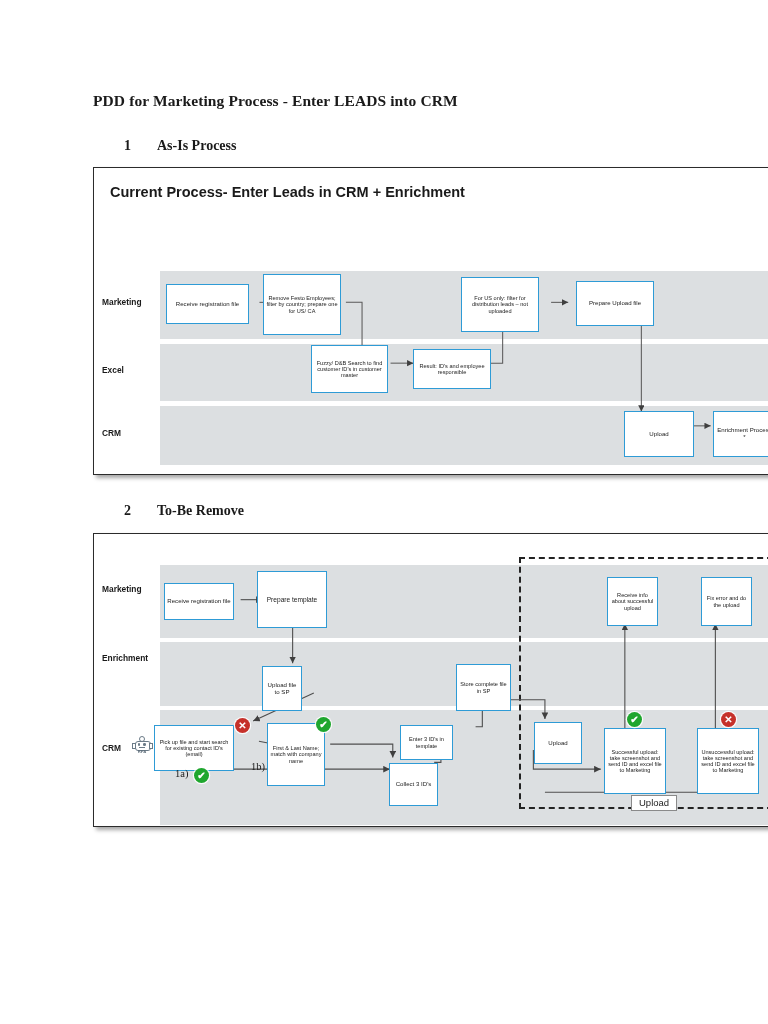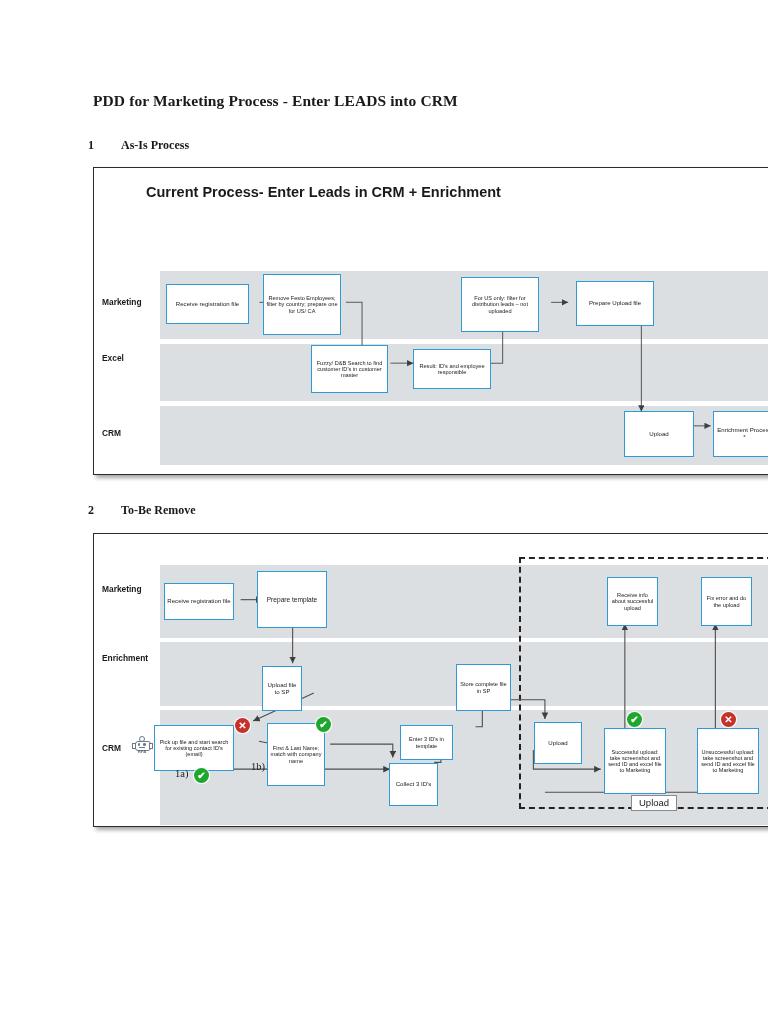--- a/index.html
+++ b/index.html
@@ -11,39 +11,39 @@
   .page{position:relative;width:768px;height:1024px;}
 
   
   .doc-title{
     position:absolute;left:93px;top:92px;
     font-family:"Liberation Serif", serif;
     font-weight:bold;font-size:15.5px;color:#1a1a1a;letter-spacing:.1px;
   }
   .heading{
     position:absolute;font-family:"Liberation Serif", serif;
-    font-weight:bold;font-size:12px;color:#1a1a1a;
+    font-weight:bold;font-size:14px;color:#1a1a1a;margin-left:36px;
   }
   .heading .num{display:inline-block;width:33px;}
   .h1{left:88px;top:138px;}
   .h2{left:88px;top:503px;}
 
   
   .frame{
     position:absolute;background:#fff;
     border:1.5px solid #2b2b2b;
     box-shadow:3px 3px 4px rgba(0,0,0,.35);
   }
   #frame-asis{left:93px;top:167px;width:690px;height:306px;}
   #frame-tobe{left:93px;top:533px;width:690px;height:292px;}
 
   .frame-title{
     position:absolute;left:16px;
     font-family:"Liberation Sans", sans-serif;
-    font-weight:bold;color:#1a1a1a;white-space:nowrap;margin-left:36px;
+    font-weight:bold;color:#1a1a1a;white-space:nowrap;
   }
   #frame-asis .frame-title{top:16px;font-size:14.5px;}
   #frame-tobe .frame-title{top:11px;font-size:12.6px;}
 
   
   .lanes{position:absolute;}
   #lanes-asis{left:0;top:103px;width:690px;height:190px;}
   #lanes-tobe{left:0;top:31px;width:690px;height:260px;}
 
   .lane{position:absolute;left:66px;right:0;background:#dcdfe1;}
@@ -51,21 +51,21 @@
     position:absolute;left:8px;
     font-family:"Liberation Sans", sans-serif;
     font-weight:bold;font-size:8.4px;color:#1a1a1a;white-space:nowrap;
   }
 
   
   #lanes-asis .lane.l0{top:0;height:68px;}
   #lanes-asis .lane.l1{top:73px;height:57px;}
   #lanes-asis .lane.l2{top:135px;height:59px;}
   #lanes-asis .lane-label.l0{top:26px;}
-  #lanes-asis .lane-label.l1{top:82px;}
+  #lanes-asis .lane-label.l1{top:94px;}
   #lanes-asis .lane-label.l2{top:157px;}
 
   
   #lanes-tobe .lane.l0{top:0;height:73px;}
   #lanes-tobe .lane.l1{top:77px;height:64px;}
   #lanes-tobe .lane.l2{top:145px;height:115px;}
   #lanes-tobe .lane-label.l0{top:19px;}
   #lanes-tobe .lane-label.l1{top:88px;}
   #lanes-tobe .lane-label.l2{top:178px;}
 

